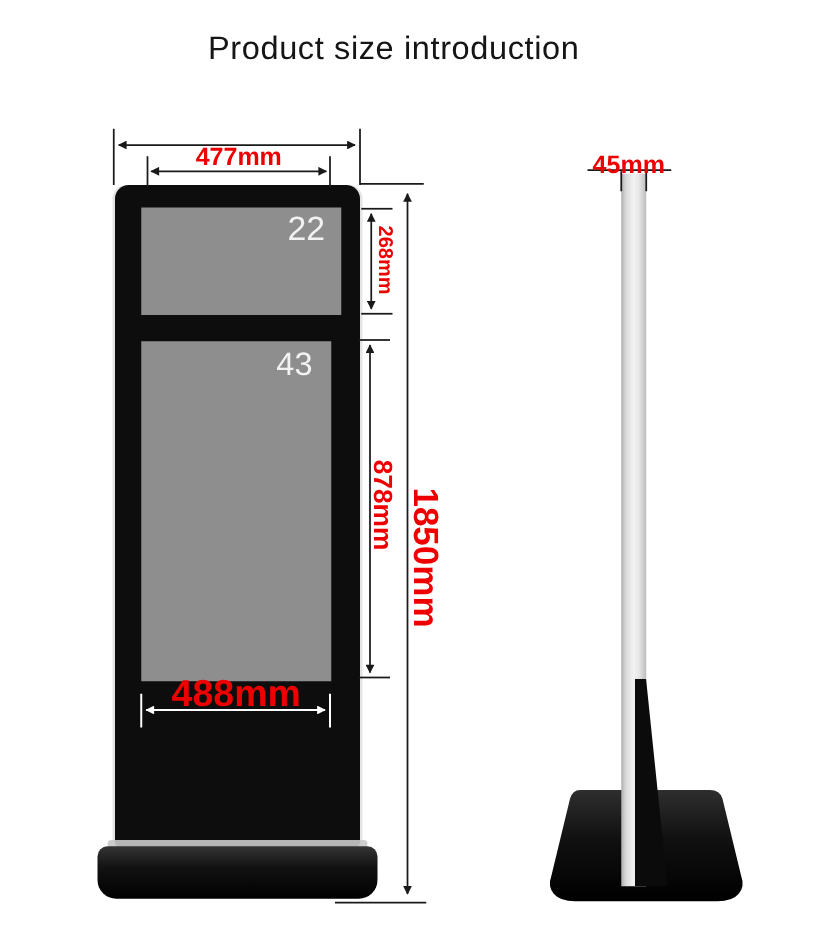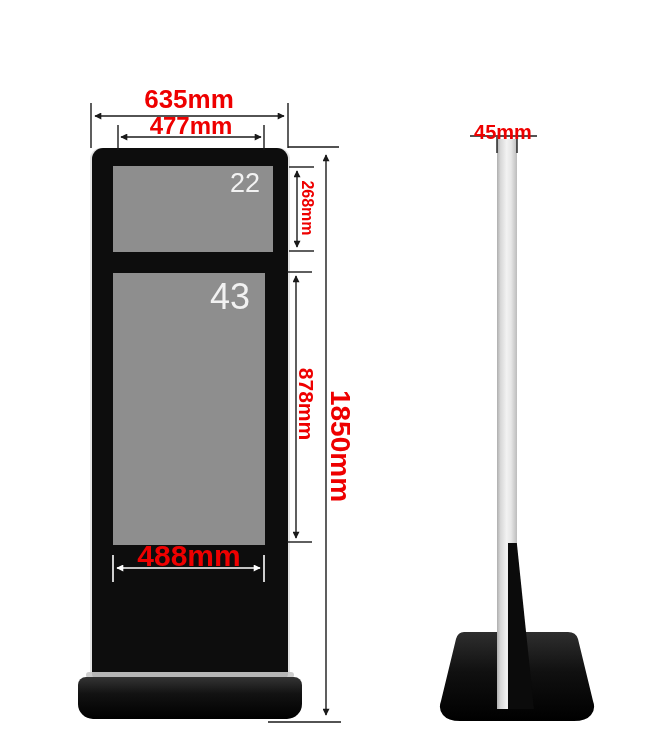--- a/index.html
+++ b/index.html
@@ -23,21 +23,21 @@
   .screen {
     position:absolute; background:#8e8e8e; display:flex;
     justify-content:flex-end; align-items:flex-start;
   }
   .screen-top  { left:113px; top:166px; width:160px; height:86px; }
   .screen-main { left:113px; top:273px; width:152px; height:272px; }
   .screen-label {
     color:#f2f2f2; line-height:1.05; padding-right:13px; padding-top:3px;
   }
   .screen-top  .screen-label { font-size:27px; }
-  .screen-main .screen-label { font-size:36px; padding-top:5px; padding-right:15px; }
+  .screen-main .screen-label { font-size:26px; padding-top:5px; padding-right:15px; }
 
   .base-highlight {
     position:absolute; left:86px; top:672px; width:208px; height:6px;
     background:#c9c9c9; border-radius:3px; opacity:.9;
   }
   .base-front {
     position:absolute; left:78px; top:677px; width:224px; height:42px;
     background:linear-gradient(180deg,#343434 0%,#121212 40%,#000 100%);
     border-radius:8px 8px 15px 15px;
   }
@@ -54,34 +54,35 @@
   }
   .side-base-svg { position:absolute; left:436px; top:629px; }
 
   
   .dim {
     position:absolute; color:#ee0000; font-weight:700; white-space:nowrap;
     transform:translate(-50%,-50%); line-height:1;
   }
   .dim.vert { transform:translate(-50%,-50%) rotate(90deg); }
   .d-635  { left:189px; top:99px;  font-size:26px; }
-  .d-477  { left:191px; top:126px; font-size:24px; }
+  .d-477  { left:191px; top:126px; font-size:20px; }
   .d-268  { left:307px; top:208px; font-size:16px; }
   .d-878  { left:306px; top:404px; font-size:21px; }
   .d-1850 { left:340px; top:446px; font-size:28px; }
   .d-488  { left:189px; top:556px; font-size:30px; }
   .d-45   { left:503px; top:132px; font-size:20px; }
 
   .lines-svg { position:absolute; left:0; top:0; pointer-events:none; }
 </style>
 </head>
 <body>
 
 <div class="canvas">
 
+  <div class="title">Product size introduction</div>
 
   <div>
     <div class="kiosk-body"></div>
     <div class="screen screen-top">
       <span class="screen-label">22</span>
     </div>
     <div class="screen screen-main">
       <span class="screen-label">43</span>
     </div>
     <div class="base-highlight"></div>
@@ -140,21 +141,20 @@
       <line x1="517" y1="137" x2="517" y2="153"></line>
     </g>
     <g stroke="#ffffff" stroke-width="1.6" fill="none">
 
       <line x1="117" y1="568" x2="260" y2="568" marker-start="url(#arrW)" marker-end="url(#arrW)"></line>
       <line x1="113" y1="555" x2="113" y2="582"></line>
       <line x1="264" y1="555" x2="264" y2="582"></line>
     </g>
   </svg>
 
-  <span class="dim d-635">635mm</span>
   <span class="dim d-477">477mm</span>
   <span class="dim vert d-268">268mm</span>
   <span class="dim vert d-878">878mm</span>
   <span class="dim vert d-1850">1850mm</span>
   <span class="dim d-488">488mm</span>
   <span class="dim d-45">45mm</span>
 
 </div>
 
 </body></html>

